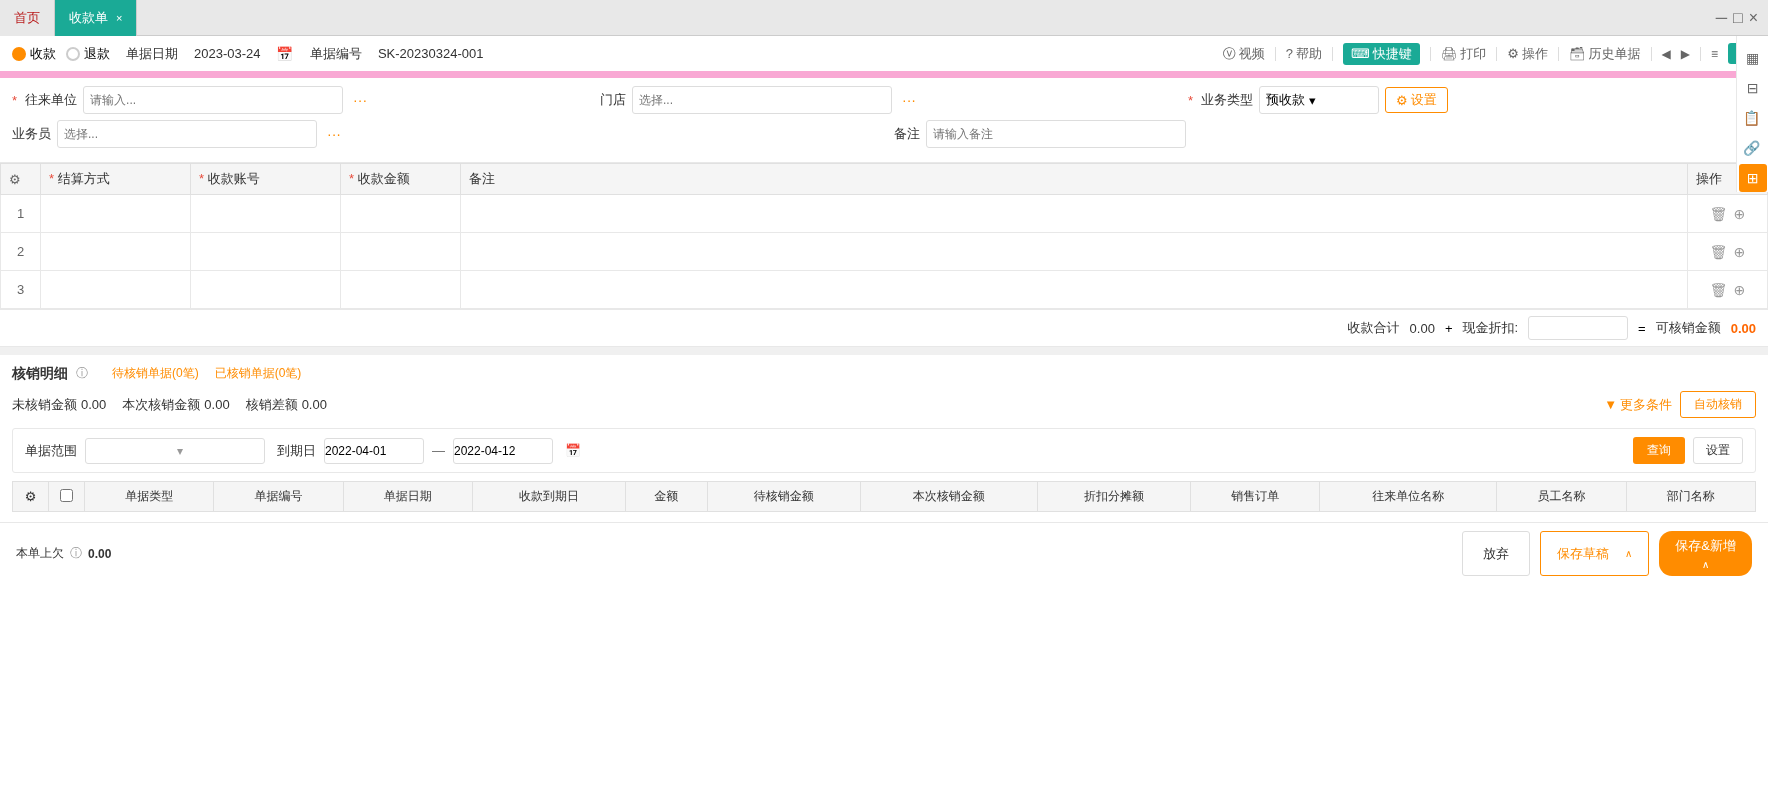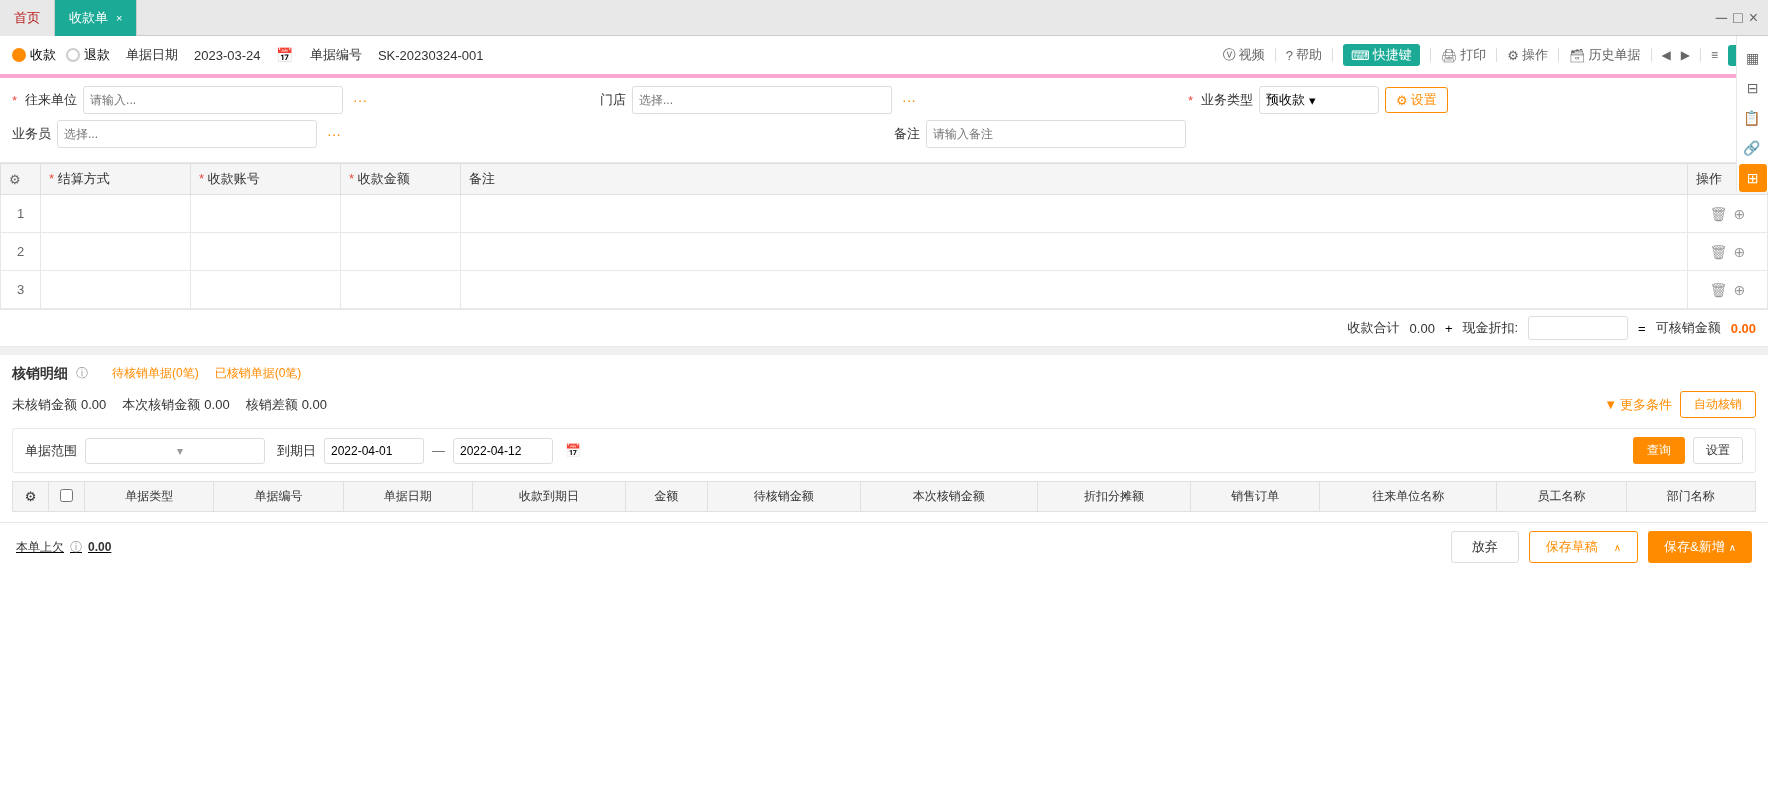--- a/index.html
+++ b/index.html
@@ -19,21 +19,21 @@
     .tab-close { margin-left: 8px; font-size: 11px; cursor: pointer; color: #fff; }
     .tab-bar-right { margin-left: auto; display: flex; align-items: center; gap: 6px; padding-right: 10px; }
     .tab-bar-right span { font-size: 16px; cursor: pointer; color: #666; }
 
     
     .main-content { background: #fff; height: calc(796px - 36px); display: flex; flex-direction: column; }
 
     
     .toolbar {
       display: flex; align-items: center; padding: 6px 12px; background: #fff;
-      border-bottom: 4px solid #f9a8d4; gap: 16px; min-height: 42px;
+      border-bottom: 7px solid #f9a8d4; gap: 16px; min-height: 42px;
     }
     .radio-group { display: flex; align-items: center; gap: 10px; }
     .radio-item { display: flex; align-items: center; gap: 4px; cursor: pointer; }
     .radio-dot { width: 14px; height: 14px; border-radius: 50%; border: 2px solid #ccc; }
     .radio-dot.checked { border-color: #ff8c00; background: #ff8c00; }
     .doc-info { display: flex; align-items: center; gap: 16px; }
     .doc-label { color: #333; }
     .doc-value { color: #333; font-weight: normal; }
     .calendar-icon { color: #ff8c00; cursor: pointer; font-size: 14px; }
     .toolbar-right { margin-left: auto; display: flex; align-items: center; gap: 10px; }
@@ -112,52 +112,52 @@
       border-radius: 3px; cursor: pointer; font-size: 12px;
     }
     .query-btn {
       background: #ff8c00; color: #fff; border: none; padding: 4px 14px;
       border-radius: 3px; cursor: pointer; font-size: 12px;
     }
     .settings-btn2 {
       background: #fff; border: 1px solid #ddd; color: #333; padding: 4px 12px;
       border-radius: 3px; cursor: pointer; font-size: 12px;
     }
-    .date-input { border: 1px solid #ddd; border-radius: 3px; padding: 2px 6px; height: 26px; font-size: 12px; width: 100px; }
+    .date-input { border: 1px solid #ddd; border-radius: 3px; padding: 2px 0; height: 26px; font-size: 12px; width: 100px; }
     .date-separator { color: #666; }
 
     
     .bottom-table-area { overflow-x: auto; }
     .bottom-table { width: 100%; border-collapse: collapse; }
     .bottom-table th {
       background: #f5f5f5; border: 1px solid #e0e0e0; padding: 6px 8px;
       font-weight: normal; color: #333; white-space: nowrap; font-size: 12px;
     }
 
     
     .footer {
       display: flex; align-items: center; justify-content: space-between;
       padding: 8px 16px; background: #fff; border-top: 1px solid #e8e8e8;
       min-height: 44px;
     }
-    .footer-left { display: flex; align-items: center; gap: 6px; text-decoration: underline; }
+    .footer-left { display: flex; align-items: center; gap: 6px; }
     .footer-info { color: #333; font-size: 12px; }
     .footer-value { color: #333; font-size: 12px; font-weight: bold; }
     .footer-right { display: flex; gap: 10px; }
     .discard-btn {
       background: #fff; border: 1px solid #ddd; color: #333; padding: 6px 20px;
       border-radius: 3px; cursor: pointer; font-size: 13px;
     }
     .save-draft-btn {
       background: #fff; border: 1px solid #ff8c00; color: #ff8c00; padding: 6px 16px;
       border-radius: 3px; cursor: pointer; font-size: 13px; display: flex; align-items: center; gap: 16px;
     }
     .save-new-btn {
       background: #ff8c00; border: none; color: #fff; padding: 6px 16px;
-      border-radius: 3px; cursor: pointer; font-size: 13px; display: flex; align-items: center; gap: 4px;
+      border-radius: 13px; cursor: pointer; font-size: 13px; display: flex; align-items: center; gap: 4px; flex-direction: column;
     }
     .dropdown-arrow { font-size: 10px; }
 
     
     .side-panel {
       position: fixed; right: 0; top: 36px; width: 32px; background: #fff;
       border-left: 1px solid #e8e8e8; display: flex; flex-direction: column; align-items: center;
       padding-top: 8px; gap: 2px; z-index: 100;
     }
     .side-icon {

